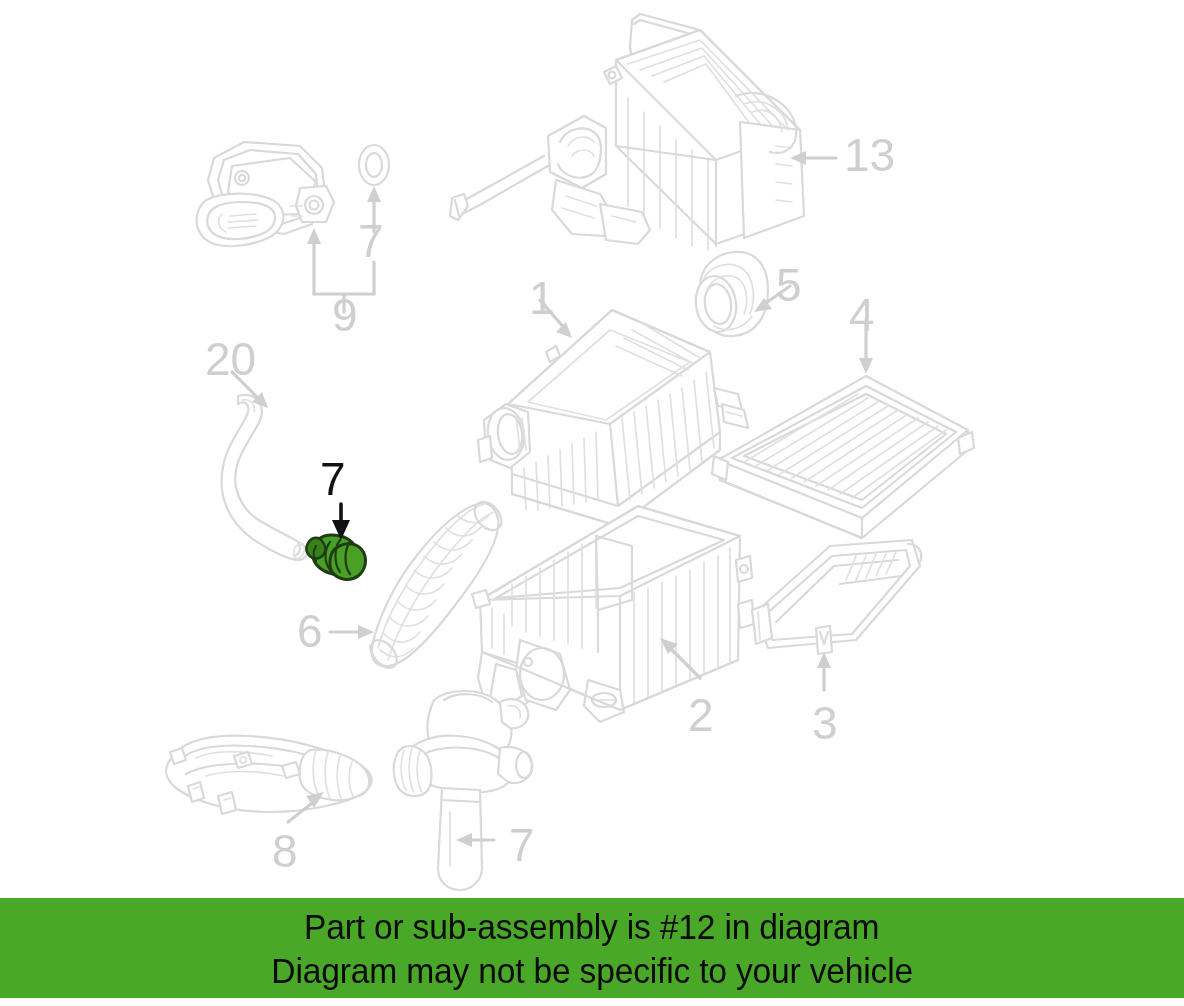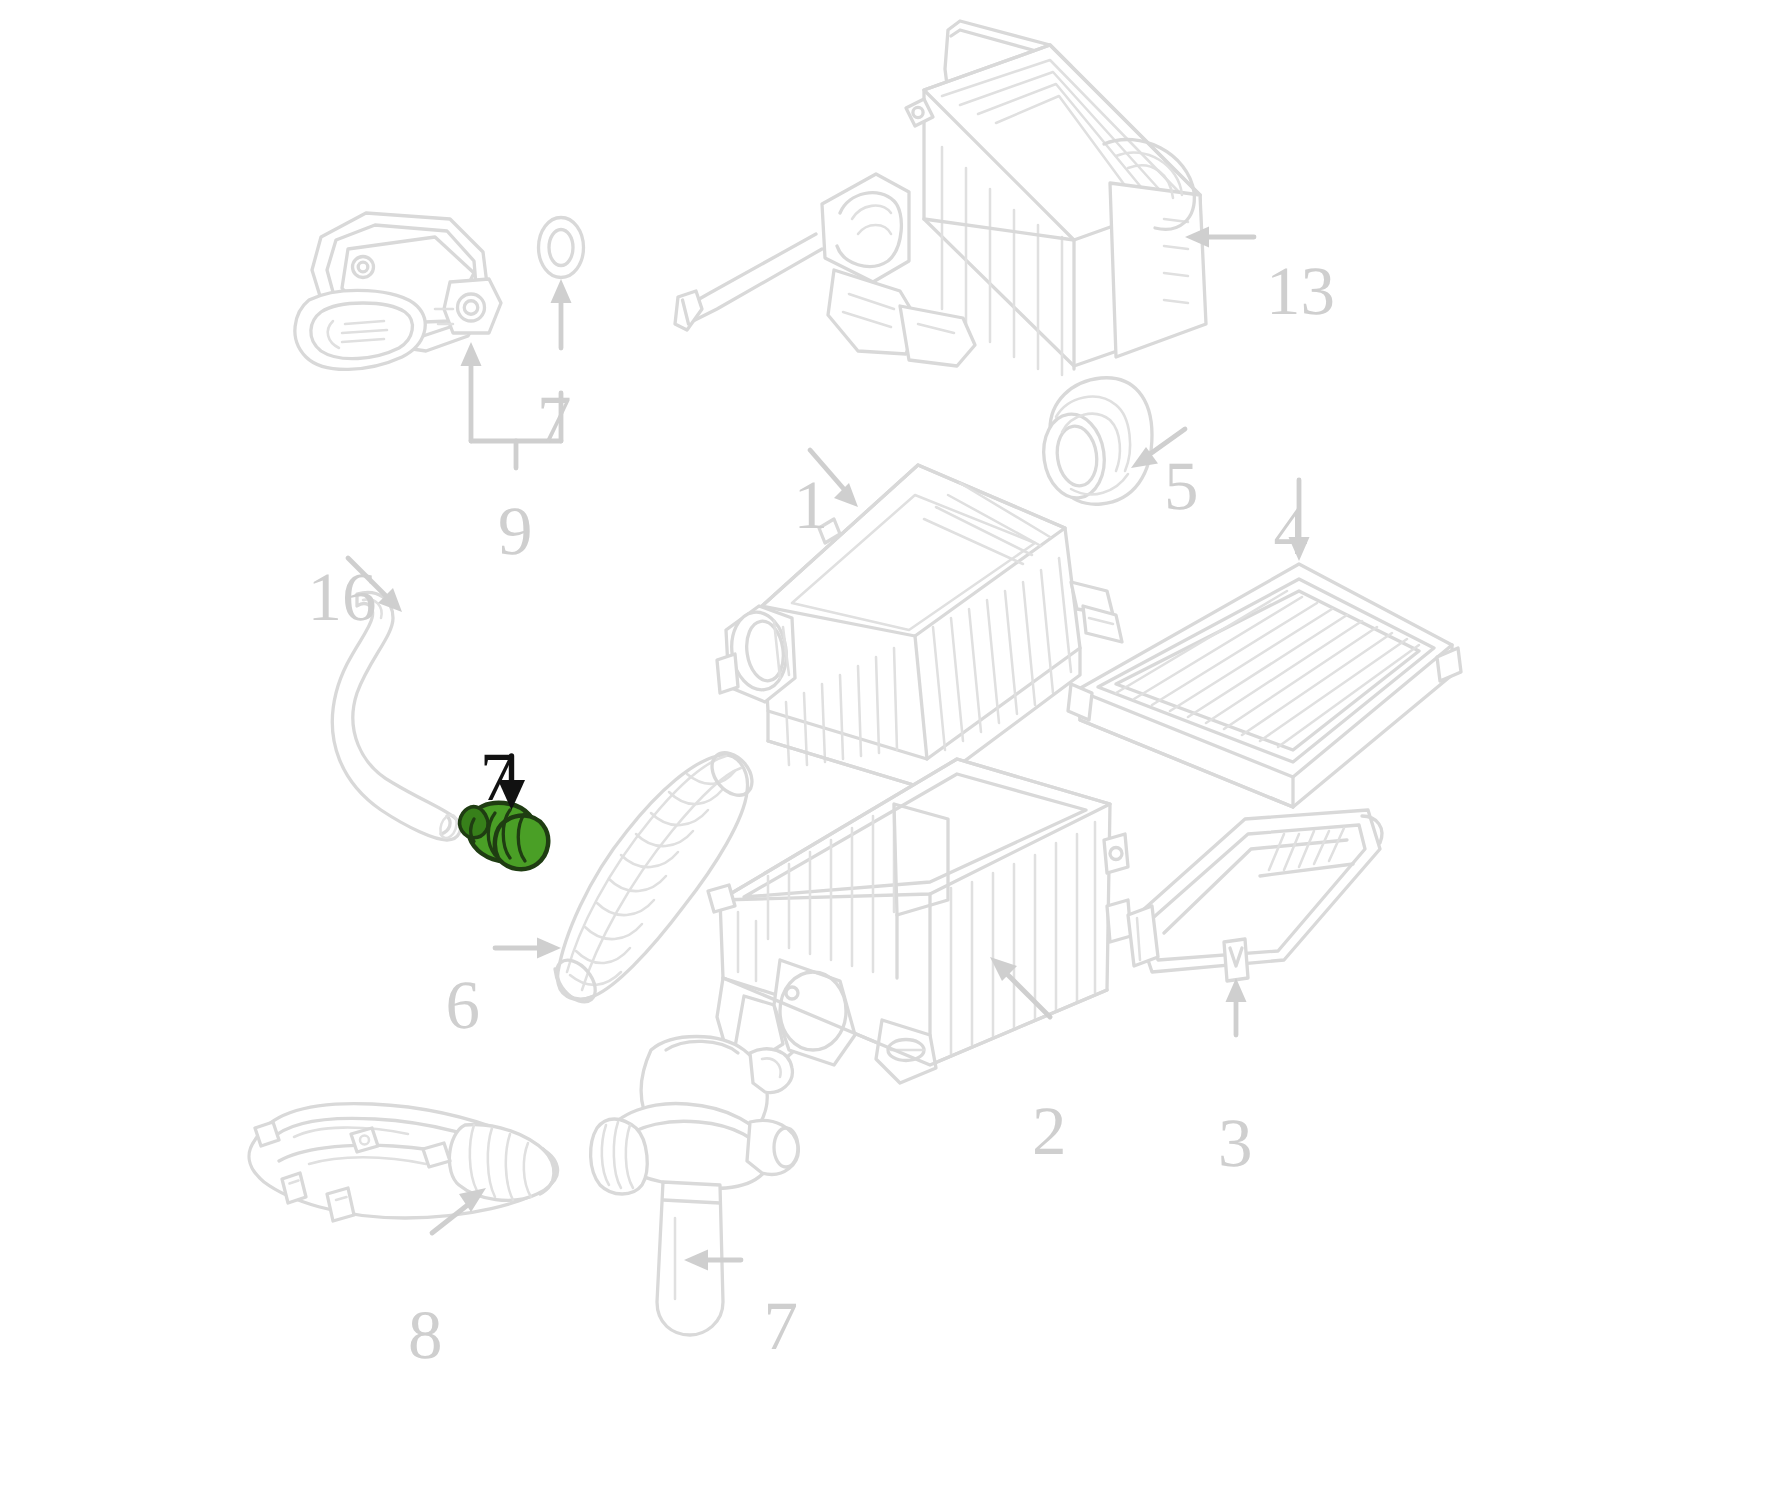--- a/index.html
+++ b/index.html
@@ -31,26 +31,25 @@
     left: 0;
     top: 0;
     width: 1184px;
     height: 898px;
     display: block;
   }
   
   .callout {
     position: absolute;
     color: #cfcfcf;
-    font-family: Liberation Serif, serif;
+    font-family: Liberation Sans, sans-serif;
     font-weight: 400;
     line-height: 1;
     white-space: nowrap;
     user-select: none;
-    margin-top: 39px;
   }
   .callout.highlight {
     color: #111111;
     font-weight: 400;
   }
   
   #footer-banner {
     position: absolute;
     left: 0;
     top: 898px;
@@ -529,21 +528,25 @@
     <div class="callout" style="left:529px; top:275px; font-size:46px;">1</div>
     <div class="callout" style="left:688px; top:692px; font-size:46px;">2</div>
     <div class="callout" style="left:812px; top:700px; font-size:46px;">3</div>
     <div class="callout" style="left:849px; top:292px; font-size:46px;">4</div>
     <div class="callout" style="left:776px; top:262px; font-size:46px;">5</div>
     <div class="callout" style="left:297px; top:608px; font-size:46px;">6</div>
     <div class="callout" style="left:509px; top:822px; font-size:46px;">7</div>
     <div class="callout" style="left:272px; top:828px; font-size:46px;">8</div>
     <div class="callout" style="left:332px; top:292px; font-size:46px;">9</div>
     <div class="callout" style="left:358px; top:218px; font-size:46px;">7</div>
-    <div class="callout" style="left:205px; top:336px; font-size:46px;">16</div>
+    <div class="callout" style="left:205px; top:336px; font-size:46px;">20</div>
     <div class="callout highlight" style="left:320px; top:456px; font-size:46px;">7</div>
     <div class="callout" style="left:844px; top:132px; font-size:46px;">13</div>
 
   </div>
 
+  <div id="footer-banner">
+    <div class="banner-line">Part or sub-assembly is #12 in diagram</div>
+    <div class="banner-line">Diagram may not be specific to your vehicle</div>
+  </div>
   <div id="banner-bottom-strip"></div>
 
 </div>
 
 </body></html>

